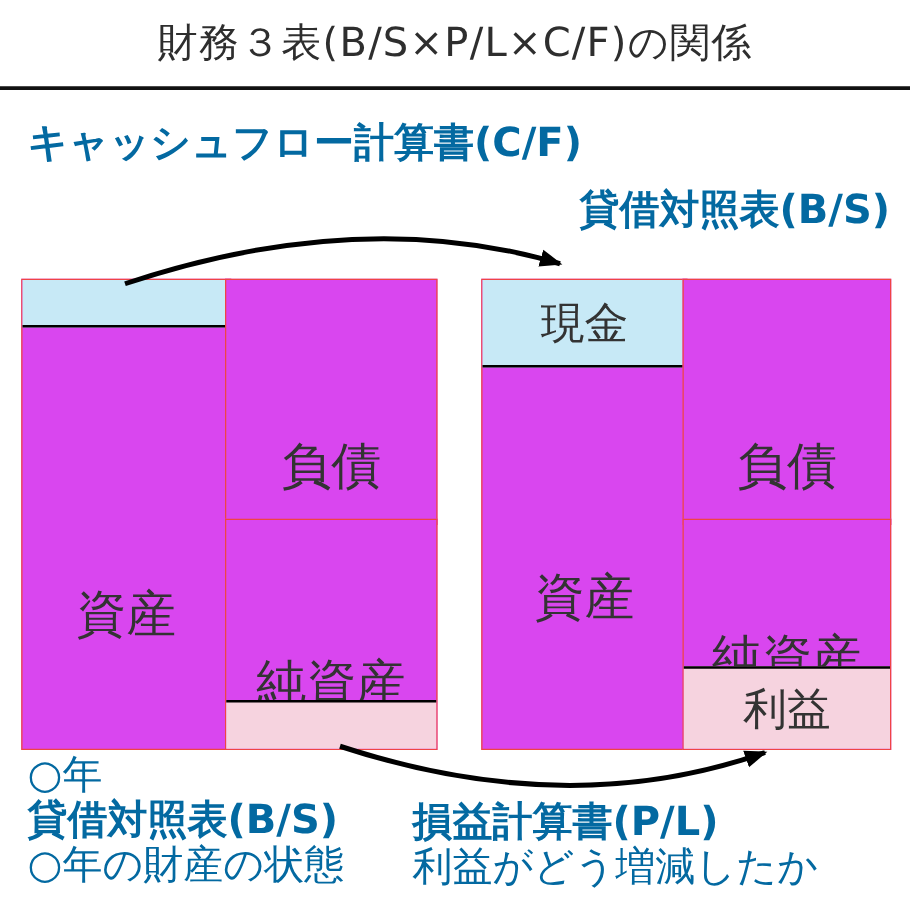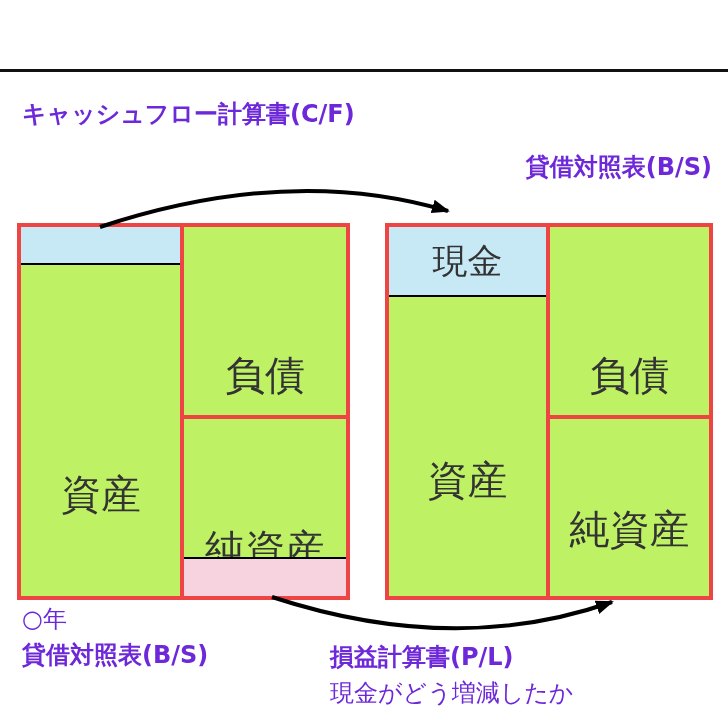--- a/index.html
+++ b/index.html
@@ -7,28 +7,28 @@
     position:relative;width:728px;height:728px;background:#ffffff;overflow:hidden;
     font-family:"DejaVu Sans","Liberation Sans",sans-serif;color:#2a2a2a;
   }
   
   .page-title{
     position:absolute;left:0;top:13px;width:728px;text-align:center;
     font-size:32px;font-weight:500;letter-spacing:1px;color:#2e2e2e;
   }
   .title-rule{position:absolute;left:0;top:69px;width:728px;height:3px;background:#111;}
   
-  .anno{position:absolute;font-size:24px;line-height:36px;color:#6d28d9;white-space:nowrap;}
+  .anno{position:absolute;font-size:32px;line-height:36px;color:#0369a1;white-space:nowrap;}
   .anno .bold{font-weight:bold;}
   .anno-cf{left:22px;top:96px;text-align:left;}
   .anno-bs-next{right:16px;top:149px;text-align:right;}
   .anno-bs-cur{left:22px;top:601px;text-align:left;}
   .anno-pl{left:330px;top:639px;text-align:left;}
   
-  .bs-box{position:absolute;border:4px solid #ef4444;background:#bef264;box-sizing:border-box;}
+  .bs-box{position:absolute;border:1px solid #ef4444;background:#d946ef;box-sizing:border-box;}
   .sheet-label{
     position:absolute;left:0;width:100%;text-align:center;
     font-size:40px;color:#333;white-space:nowrap;margin-top:48px;
   }
   .small-label{font-size:35px;}
   .cash-strip{
     position:absolute;left:0;top:0;width:100%;box-sizing:border-box;
     background:var(--cash-highlight,#c7e9f6);border-bottom:2px solid #000;
     display:flex;align-items:center;justify-content:center;color:#333;
   }
@@ -46,20 +46,21 @@
   .rs-liab{left:546px;top:223px;width:167px;height:197px;}
   .rs-net{left:546px;top:415px;width:167px;height:185px;}
   
   .arrows{position:absolute;left:0;top:0;width:728px;height:728px;pointer-events:none;}
 </style>
 </head>
 <body>
 
 <div class="stage">
 
+  <div class="page-title">財務３表(B/S×P/L×C/F)の関係</div>
   <div class="title-rule"></div>
 
   <div class="anno anno-cf">
     <div class="bold">キャッシュフロー計算書(C/F)</div>
   </div>
 
   <div class="anno anno-bs-next">
     <div class="bold">貸借対照表(B/S)</div>
   </div>
 
@@ -79,35 +80,39 @@
     <div class="cash-strip small-label" style="height:70px;">
       <span>現金</span>
     </div>
     <div class="sheet-label" style="top:178px;">資産</div>
   </div>
   <div class="bs-box rs-liab">
     <div class="sheet-label" style="top:73px;">負債</div>
   </div>
   <div class="bs-box rs-net">
     <div class="sheet-label" style="top:35px;">純資産</div>
+    <div class="profit-strip small-label" style="height:66px;">
+      <span>利益</span>
+    </div>
   </div>
 
   <svg class="arrows" viewBox="0 0 728 728" xmlns="http://www.w3.org/2000/svg">
     <defs>
       <marker id="ah" markerUnits="userSpaceOnUse" markerWidth="20" markerHeight="16" refX="16" refY="8" orient="auto">
         <path d="M0,1 L18,8 L0,15 z" fill="#000"></path>
       </marker>
     </defs>
     <path d="M 100 227 Q 290 164 448 211" fill="none" stroke="#000" stroke-width="4" marker-end="url(#ah)"></path>
     <path d="M 272 597 Q 455 657 612 602" fill="none" stroke="#000" stroke-width="4" marker-end="url(#ah)"></path>
   </svg>
 
   <div class="anno anno-bs-cur">
     <div>○年</div>
     <div class="bold">貸借対照表(B/S)</div>
+    <div>○年の財産の状態</div>
   </div>
 
   <div class="anno anno-pl">
     <div class="bold">損益計算書(P/L)</div>
-    <div>現金がどう増減したか</div>
+    <div>利益がどう増減したか</div>
   </div>
 
 </div>
 
 </body></html>

